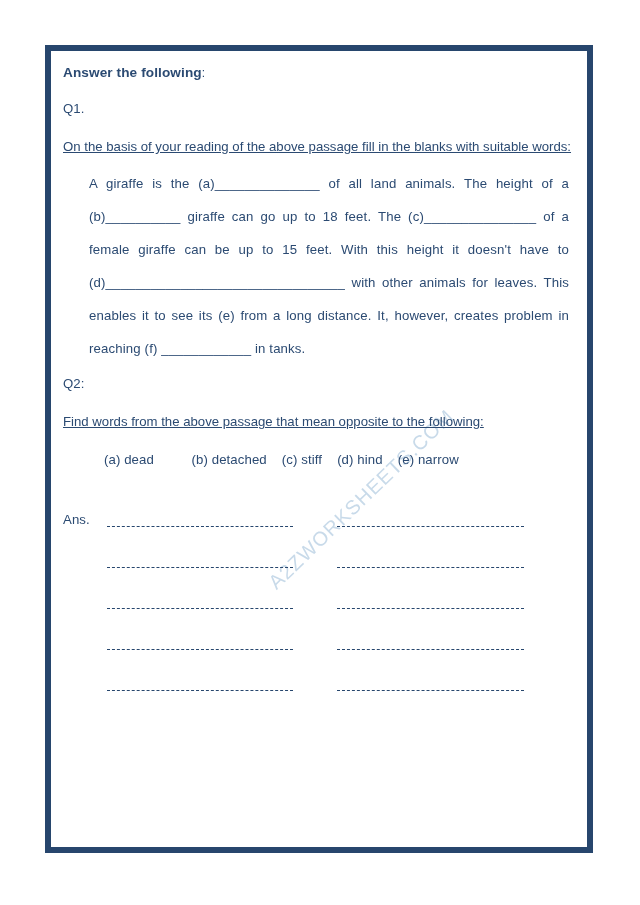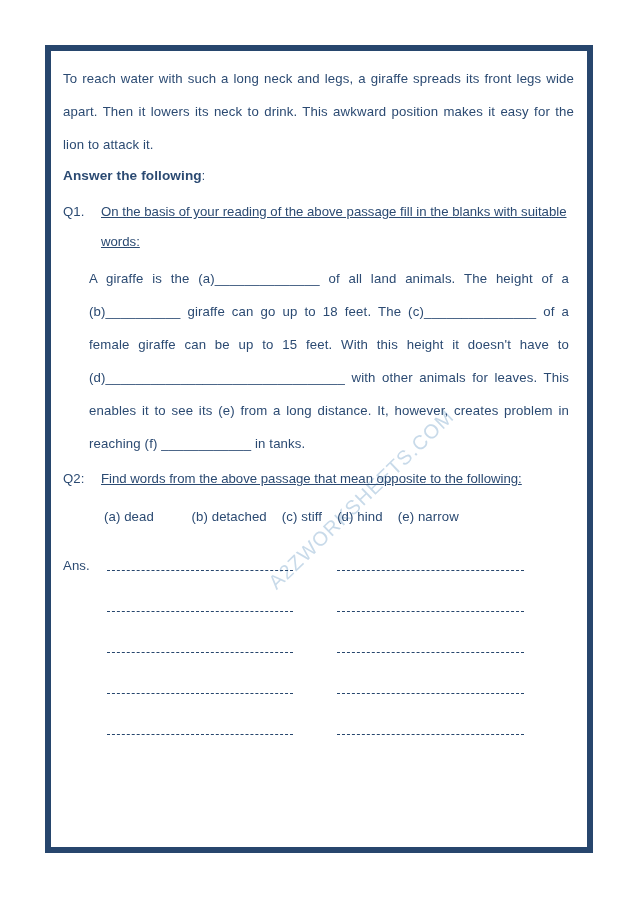--- a/index.html
+++ b/index.html
@@ -63,20 +63,21 @@
   }
   .section-heading .colon {
     font-weight: normal;
     font-size: 12px;
   }
 
   .qrow {
     display: flex;
     align-items: flex-start;
     margin-top: 10px;
+    flex-direction: column;
   }
   .qlabel {
     width: 38px;
     flex: 0 0 38px;
     line-height: 30px;
     letter-spacing: 0.1px;
   }
   .qbody {
     flex: 1 1 auto;
     line-height: 30px;
@@ -99,21 +100,21 @@
     letter-spacing: 0.1px;
   }
 
   
   #answer-block {
     margin-top: 24px;
     position: relative;
   }
   .ans-row {
     display: flex;
-    align-items: flex-start;
+    align-items: center;
     height: 41px;
   }
   .ans-label {
     width: 44px;
     flex: 0 0 44px;
     line-height: 20px;
     letter-spacing: 0.1px;
   }
   .ans-line {
     height: 14px;
@@ -145,21 +146,20 @@
 </head>
 <body>
 
 <div id="worksheet-frame">
   <div id="worksheet-frame-inner"></div>
 
   <div id="watermark">A2ZWORKSHEETS.COM</div>
 
   <div id="content">
 
-    <p class="passage">To reach water with such a long neck and legs, a giraffe spreads its front legs wide apart. Then it lowers its neck to drink. This awkward position makes it easy for the lion to attack it.</p>
 
     <div class="section-heading">
       <span>Answer the following</span><span class="colon">:</span>
     </div>
 
     <div class="qrow">
       <div class="qlabel">Q1.</div>
       <div class="qbody">On the basis of your reading of the above passage fill in the blanks with suitable words:</div>
     </div>
 

